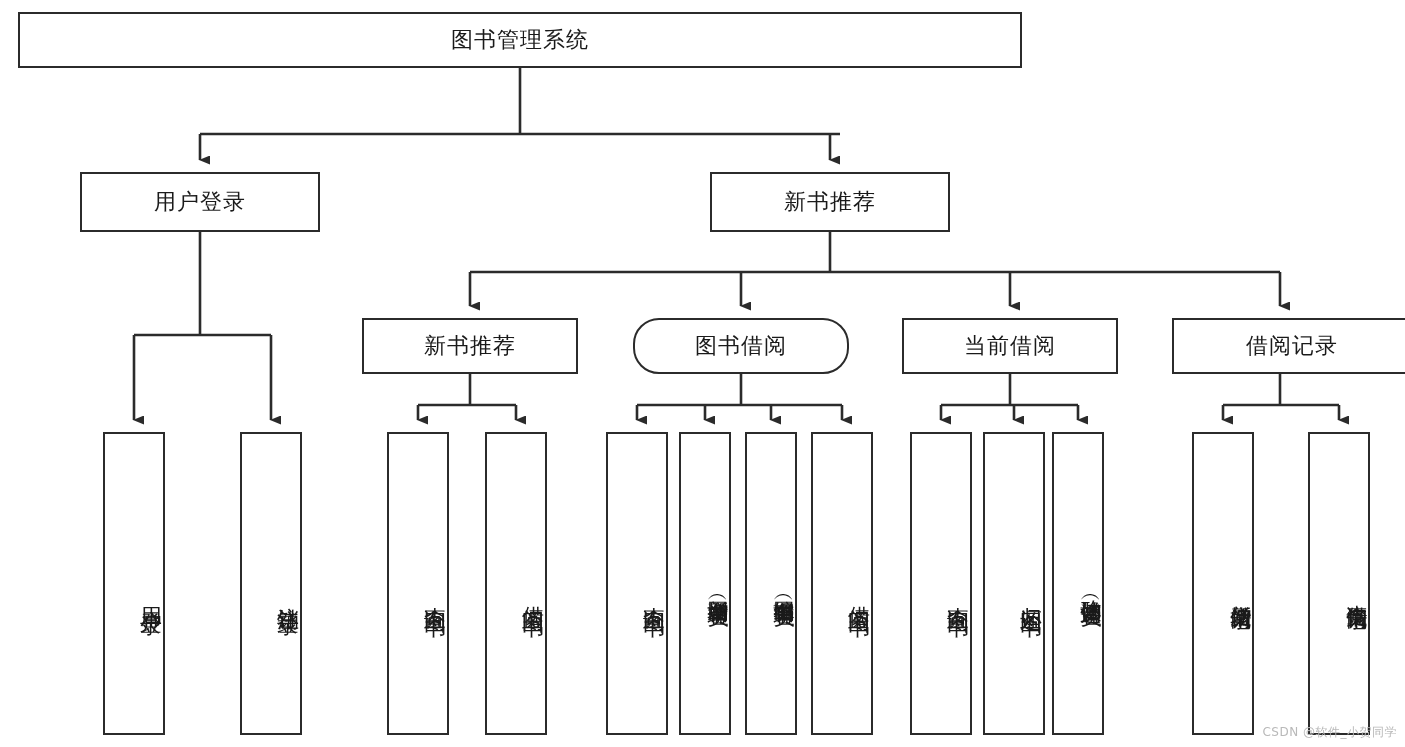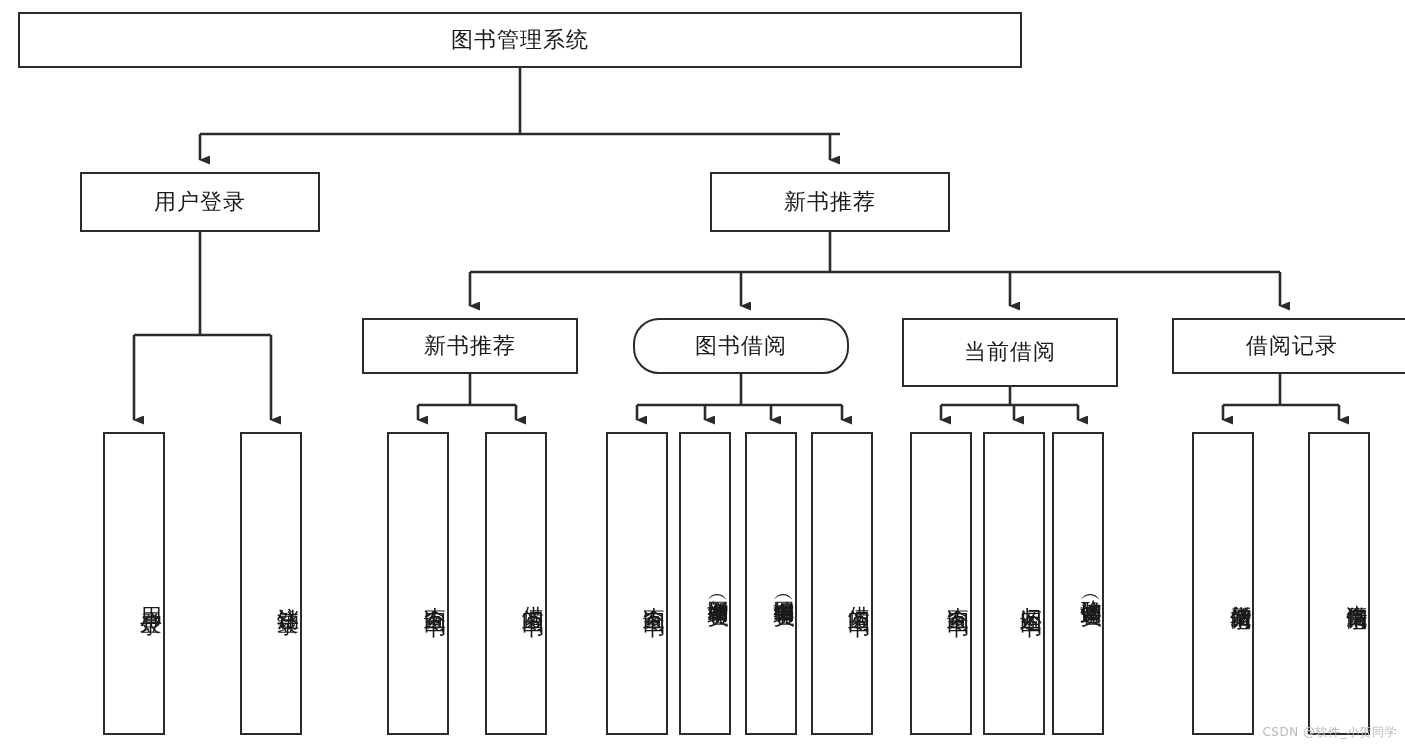--- a/index.html
+++ b/index.html
@@ -137,21 +137,21 @@
   <div class="node horiz" style="left:710px; top:172px; width:240px; height:60px;">
     <span class="label">新书推荐</span>
   </div>
 
   <div class="node horiz" style="left:362px; top:318px; width:216px; height:56px;">
     <span class="label">新书推荐</span>
   </div>
   <div class="node horiz" style="left:633px; top:318px; width:216px; height:56px;border-radius:26px;">
     <span class="label">图书借阅</span>
   </div>
-  <div class="node horiz" style="left:902px; top:318px; width:216px; height:69px;">
+  <div class="node horiz" style="left:902px; top:318px; width:216px; height:56px;">
     <span class="label">当前借阅</span>
   </div>
   <div class="node horiz" style="left:1172px; top:318px; width:240px; height:56px;">
     <span class="label">借阅记录</span>
   </div>
 
   <div class="node vert" style="left:103px; top:432px; width:62px; height:303px;">
     <span class="label">用户登录</span>
   </div>
   <div class="node vert" style="left:240px; top:432px; width:62px; height:303px;">

